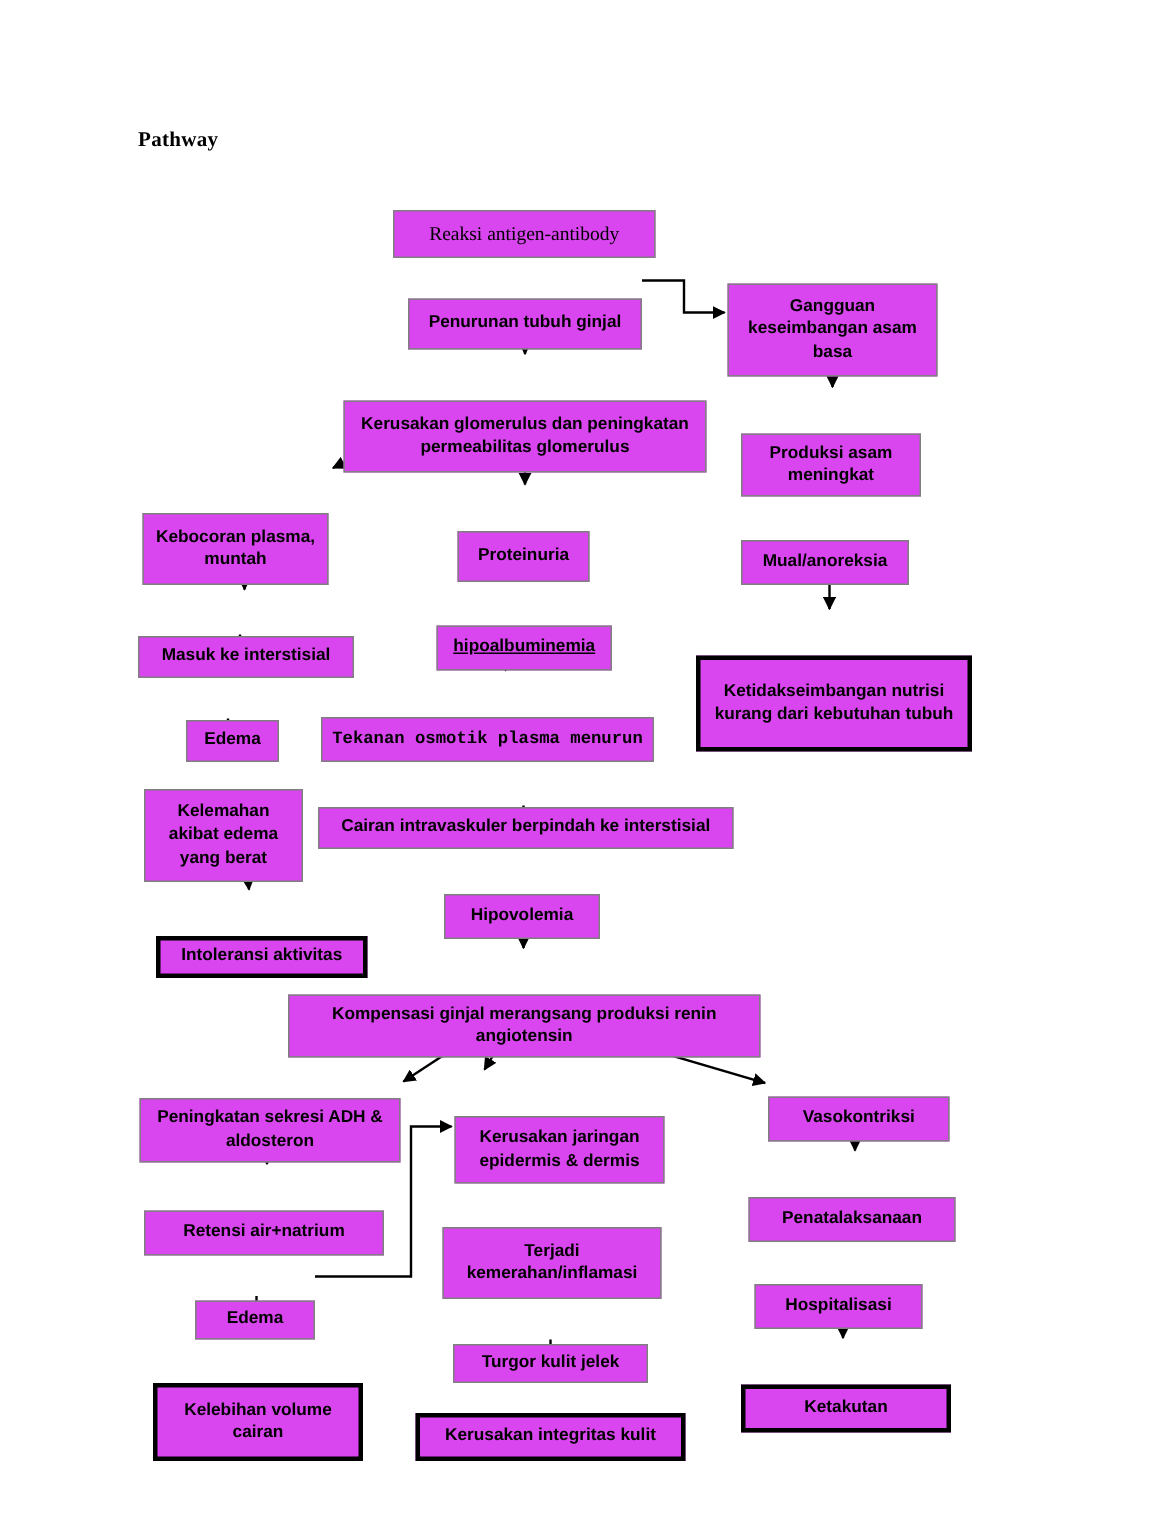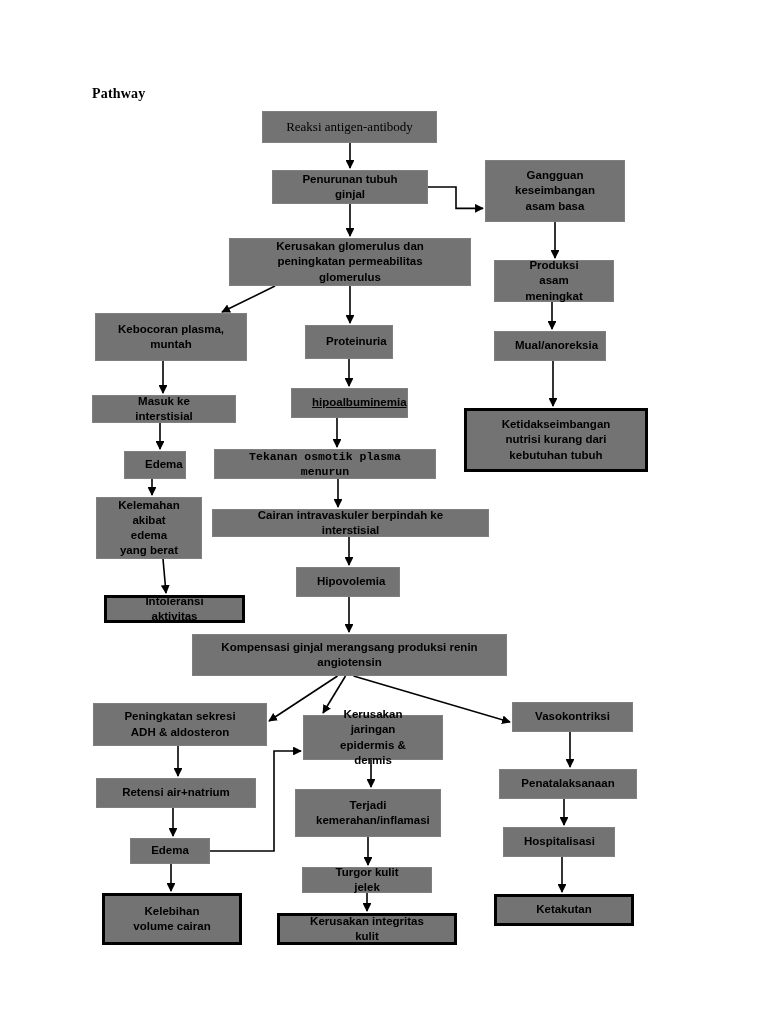--- a/index.html
+++ b/index.html
@@ -34,32 +34,33 @@
     top: 86px;
     font-family: "Liberation Serif", serif;
     font-weight: bold;
     font-size: 14px;
     letter-spacing: 0.2px;
     white-space: nowrap;
   }
   .node {
     position: absolute;
     box-sizing: border-box;
-    background: #737373;
+    background: #d946ef;
     border: 1px solid #7f7f7f;
     display: flex;
     align-items: center;
     justify-content: center;
     text-align: center;
     font-family: "Liberation Sans", sans-serif;
     font-size: 11.5px;
     line-height: 1.32;
-    padding: 2px 20px;
+    padding: 2px 4px;
     font-weight: 600;
     color: #000;
+    margin-top: 29px;
   }
   .node.serif {
     font-family: "Liberation Serif", serif;
     font-weight: normal;
     font-size: 13px;
   }
   .node.outcome {
     border: 3px solid #000000;
     font-weight: bold;
   }
@@ -124,21 +125,21 @@
       </div>
       <div class="node" style="left: 485px; top: 160px; width: 140px; height: 62px; align-items: center;">
         <span class="lbl">Gangguan keseimbangan asam basa</span>
       </div>
       <div class="node" style="left: 229px; top: 238px; width: 242px; height: 48px;">
         <span class="lbl">Kerusakan glomerulus dan peningkatan permeabilitas glomerulus</span>
       </div>
       <div class="node" style="left: 494px; top: 260px; width: 120px; height: 42px;">
         <span class="lbl">Produksi asam meningkat</span>
       </div>
-      <div class="node" style="left: 95px; top: 313px; width: 152px; height: 48px;">
+      <div class="node" style="left: 95px; top: 313px; width: 124px; height: 48px;">
         <span class="lbl">Kebocoran plasma, muntah</span>
       </div>
       <div class="node" style="left: 305px; top: 325px; width: 88px; height: 34px;">
         <span class="lbl">Proteinuria</span>
       </div>
       <div class="node" style="left: 494px; top: 331px; width: 112px; height: 30px;">
         <span class="lbl">Mual/anoreksia</span>
       </div>
       <div class="node" style="left: 92px; top: 395px; width: 144px; height: 28px;">
         <span class="lbl">Masuk ke interstisial</span>

